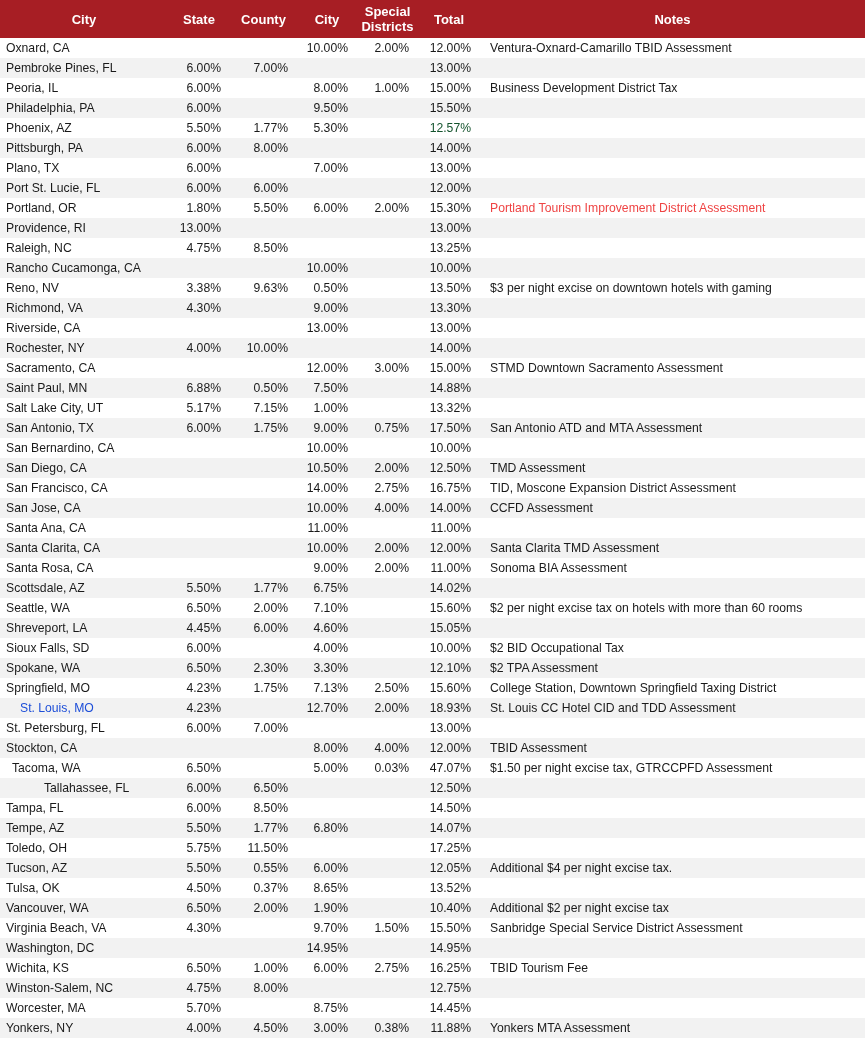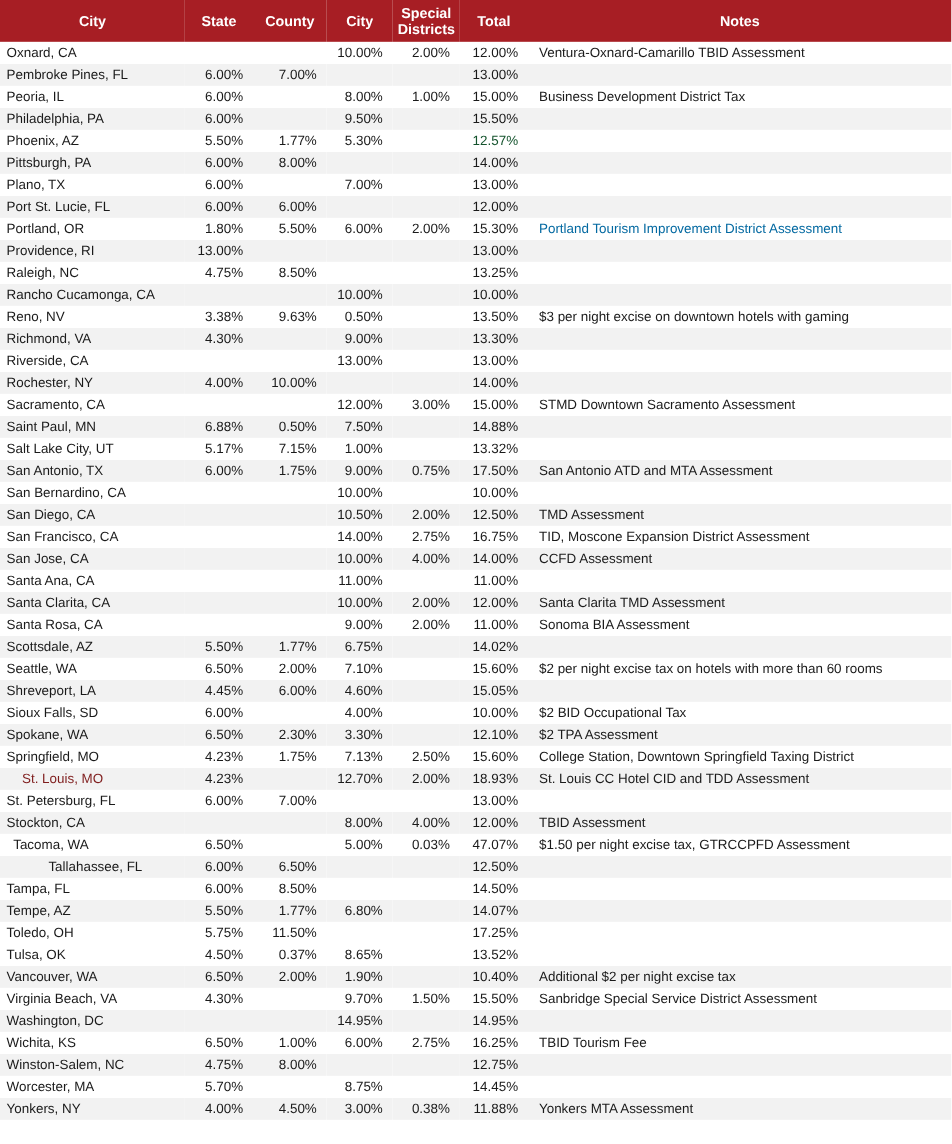--- a/index.html
+++ b/index.html
@@ -169,21 +169,21 @@
         <td class="num" style="background: rgb(242, 242, 242); color: rgb(26, 26, 26);">12.00%</td>
         <td class="notes-cell" style="background: rgb(242, 242, 242); color: rgb(26, 26, 26);"></td>
       </tr>
       <tr class="odd">
         <td class="city-cell" style="background: rgb(255, 255, 255); color: rgb(26, 26, 26);">Portland, OR</td>
         <td class="num" style="background: rgb(255, 255, 255); color: rgb(26, 26, 26);">1.80%</td>
         <td class="num" style="background: rgb(255, 255, 255); color: rgb(26, 26, 26);">5.50%</td>
         <td class="num" style="background: rgb(255, 255, 255); color: rgb(26, 26, 26);">6.00%</td>
         <td class="num" style="background: rgb(255, 255, 255); color: rgb(26, 26, 26);">2.00%</td>
         <td class="num" style="background: rgb(255, 255, 255); color: rgb(26, 26, 26);">15.30%</td>
-        <td class="notes-cell" style="background: rgb(255, 255, 255); color: #0369a1;">Portland Tourism Improvement District Assessment</td>
+        <td class="notes-cell" style="background: rgb(255, 255, 255); color: #ef4444;">Portland Tourism Improvement District Assessment</td>
       </tr>
       <tr class="even">
         <td class="city-cell" style="background: rgb(242, 242, 242); color: rgb(26, 26, 26);">Providence, RI</td>
         <td class="num" style="background: rgb(242, 242, 242); color: rgb(26, 26, 26);">13.00%</td>
         <td class="num" style="background: rgb(242, 242, 242); color: rgb(26, 26, 26);"></td>
         <td class="num" style="background: rgb(242, 242, 242); color: rgb(26, 26, 26);"></td>
         <td class="num" style="background: rgb(242, 242, 242); color: rgb(26, 26, 26);"></td>
         <td class="num" style="background: rgb(242, 242, 242); color: rgb(26, 26, 26);">13.00%</td>
         <td class="notes-cell" style="background: rgb(242, 242, 242); color: rgb(26, 26, 26);"></td>
       </tr>
@@ -388,21 +388,21 @@
       <tr class="odd">
         <td class="city-cell" style="background: rgb(255, 255, 255); color: rgb(26, 26, 26);">Springfield, MO</td>
         <td class="num" style="background: rgb(255, 255, 255); color: rgb(26, 26, 26);">4.23%</td>
         <td class="num" style="background: rgb(255, 255, 255); color: rgb(26, 26, 26);">1.75%</td>
         <td class="num" style="background: rgb(255, 255, 255); color: rgb(26, 26, 26);">7.13%</td>
         <td class="num" style="background: rgb(255, 255, 255); color: rgb(26, 26, 26);">2.50%</td>
         <td class="num" style="background: rgb(255, 255, 255); color: rgb(26, 26, 26);">15.60%</td>
         <td class="notes-cell" style="background: rgb(255, 255, 255); color: rgb(26, 26, 26);">College Station, Downtown Springfield Taxing District</td>
       </tr>
       <tr class="even">
-        <td class="city-cell" style="background: rgb(242, 242, 242); color: #7f1d1d; padding-left: 20px;">St. Louis, MO</td>
+        <td class="city-cell" style="background: rgb(242, 242, 242); color: #1d4ed8; padding-left: 20px;">St. Louis, MO</td>
         <td class="num" style="background: rgb(242, 242, 242); color: rgb(26, 26, 26);">4.23%</td>
         <td class="num" style="background: rgb(242, 242, 242); color: rgb(26, 26, 26);"></td>
         <td class="num" style="background: rgb(242, 242, 242); color: rgb(26, 26, 26);">12.70%</td>
         <td class="num" style="background: rgb(242, 242, 242); color: rgb(26, 26, 26);">2.00%</td>
         <td class="num" style="background: rgb(242, 242, 242); color: rgb(26, 26, 26);">18.93%</td>
         <td class="notes-cell" style="background: rgb(242, 242, 242); color: rgb(26, 26, 26);">St. Louis CC Hotel CID and TDD Assessment</td>
       </tr>
       <tr class="odd">
         <td class="city-cell" style="background: rgb(255, 255, 255); color: rgb(26, 26, 26);">St. Petersburg, FL</td>
         <td class="num" style="background: rgb(255, 255, 255); color: rgb(26, 26, 26);">6.00%</td>
@@ -458,20 +458,29 @@
         <td class="notes-cell" style="background: rgb(242, 242, 242); color: rgb(26, 26, 26);"></td>
       </tr>
       <tr class="odd">
         <td class="city-cell" style="background: rgb(255, 255, 255); color: rgb(26, 26, 26);">Toledo, OH</td>
         <td class="num" style="background: rgb(255, 255, 255); color: rgb(26, 26, 26);">5.75%</td>
         <td class="num" style="background: rgb(255, 255, 255); color: rgb(26, 26, 26);">11.50%</td>
         <td class="num" style="background: rgb(255, 255, 255); color: rgb(26, 26, 26);"></td>
         <td class="num" style="background: rgb(255, 255, 255); color: rgb(26, 26, 26);"></td>
         <td class="num" style="background: rgb(255, 255, 255); color: rgb(26, 26, 26);">17.25%</td>
         <td class="notes-cell" style="background: rgb(255, 255, 255); color: rgb(26, 26, 26);"></td>
+      </tr>
+      <tr class="even">
+        <td class="city-cell" style="background: rgb(242, 242, 242); color: rgb(26, 26, 26);">Tucson, AZ</td>
+        <td class="num" style="background: rgb(242, 242, 242); color: rgb(26, 26, 26);">5.50%</td>
+        <td class="num" style="background: rgb(242, 242, 242); color: rgb(26, 26, 26);">0.55%</td>
+        <td class="num" style="background: rgb(242, 242, 242); color: rgb(26, 26, 26);">6.00%</td>
+        <td class="num" style="background: rgb(242, 242, 242); color: rgb(26, 26, 26);"></td>
+        <td class="num" style="background: rgb(242, 242, 242); color: rgb(26, 26, 26);">12.05%</td>
+        <td class="notes-cell" style="background: rgb(242, 242, 242); color: rgb(26, 26, 26);">Additional $4 per night excise tax.</td>
       </tr>
       <tr class="odd">
         <td class="city-cell" style="background: rgb(255, 255, 255); color: rgb(26, 26, 26);">Tulsa, OK</td>
         <td class="num" style="background: rgb(255, 255, 255); color: rgb(26, 26, 26);">4.50%</td>
         <td class="num" style="background: rgb(255, 255, 255); color: rgb(26, 26, 26);">0.37%</td>
         <td class="num" style="background: rgb(255, 255, 255); color: rgb(26, 26, 26);">8.65%</td>
         <td class="num" style="background: rgb(255, 255, 255); color: rgb(26, 26, 26);"></td>
         <td class="num" style="background: rgb(255, 255, 255); color: rgb(26, 26, 26);">13.52%</td>
         <td class="notes-cell" style="background: rgb(255, 255, 255); color: rgb(26, 26, 26);"></td>
       </tr>

